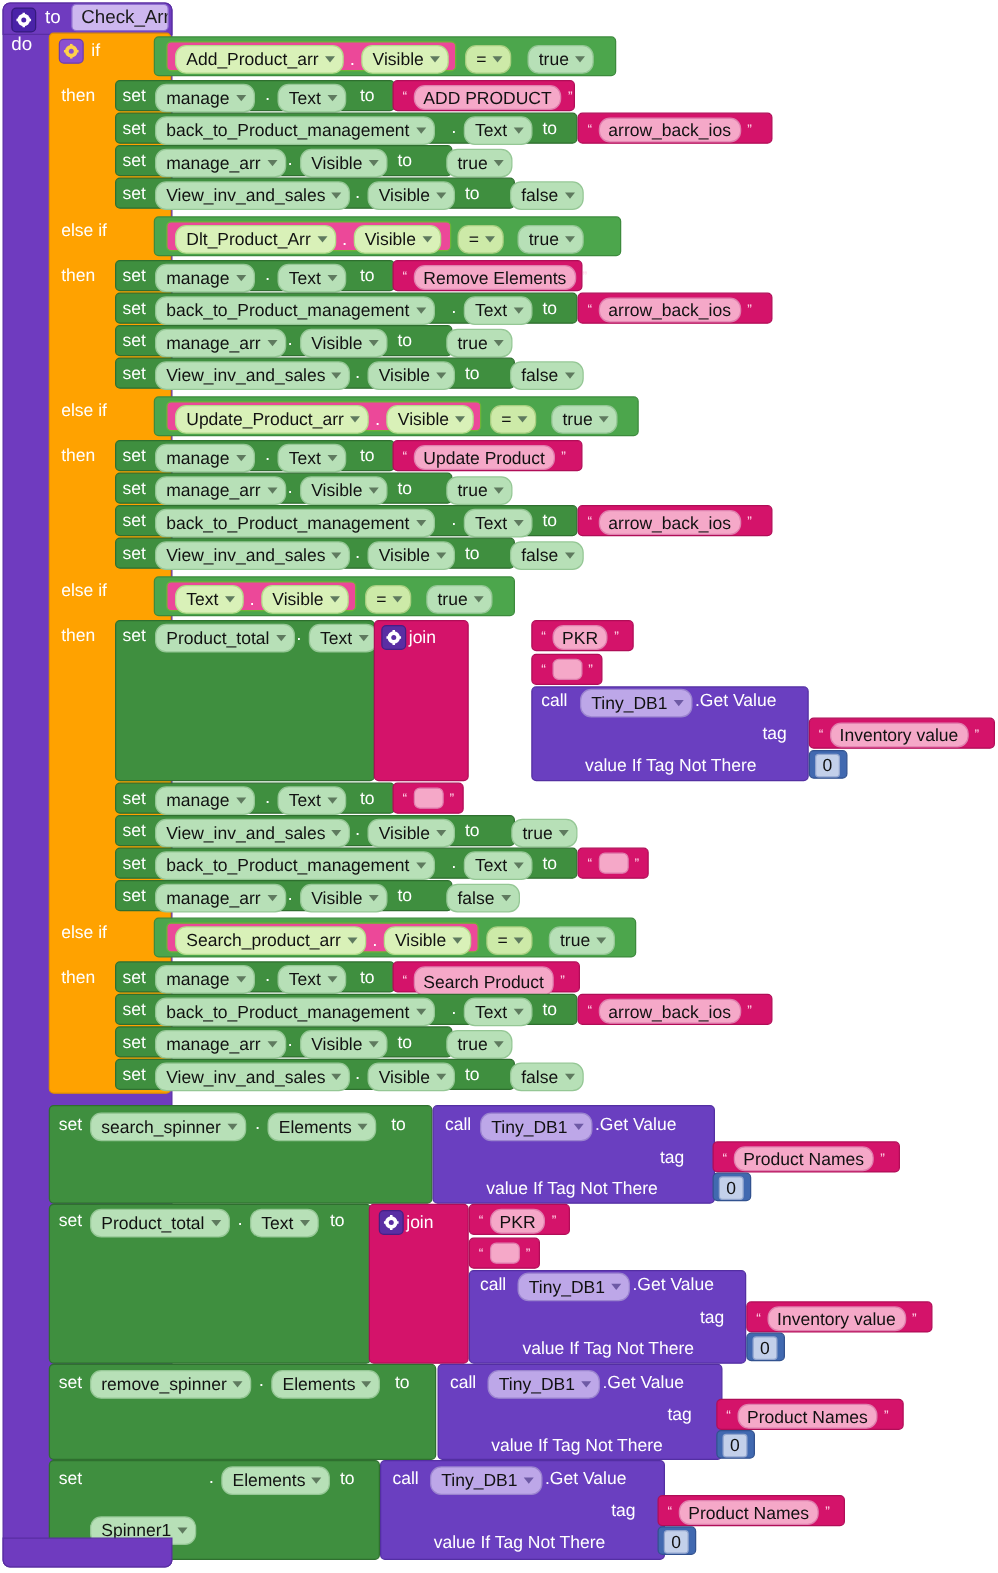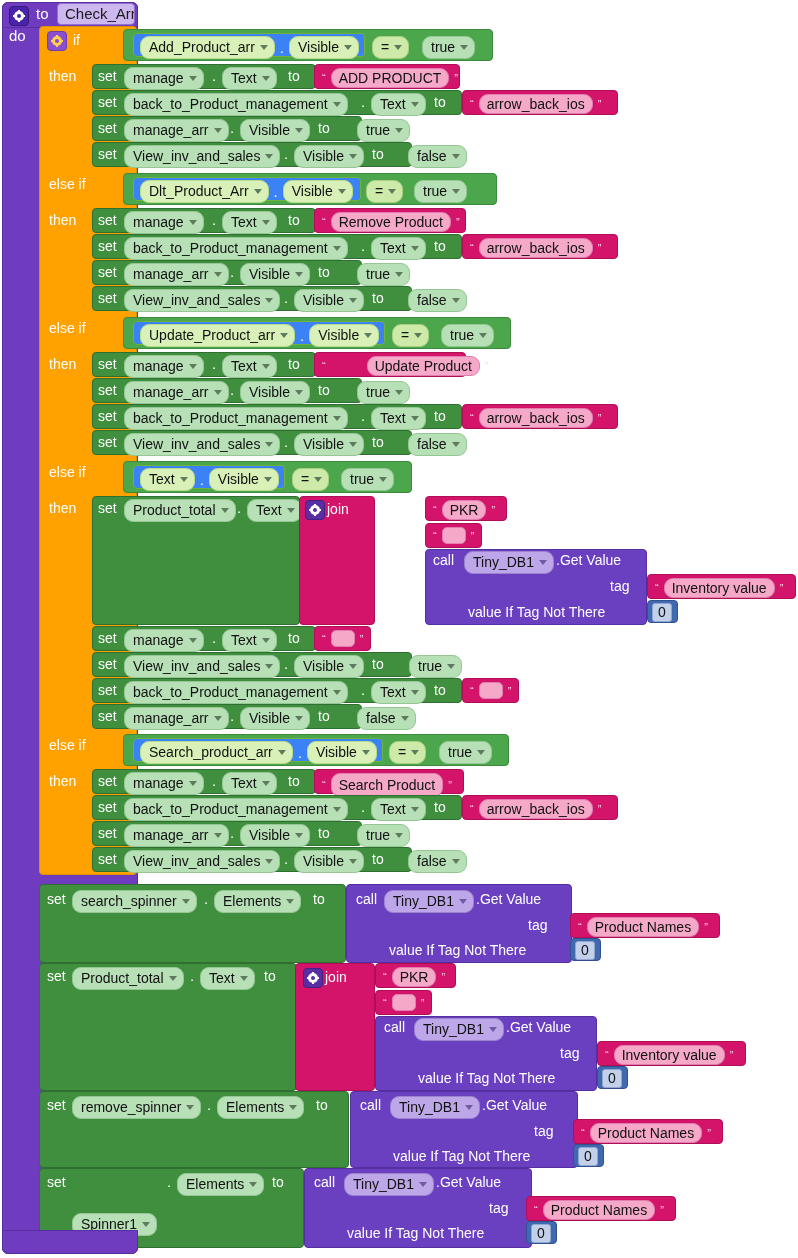--- a/index.html
+++ b/index.html
@@ -21,21 +21,21 @@
   .ctrl{background:#ffa200;border:1px solid #e08f00;}
   .ctrl-label{color:#fff;font-size:14px;}
 
   
   .setr{background:#3f8f3f;border:1px solid #2f6f2f;border-radius:4px;}
   .setr-label{color:#fff;font-size:14px;}
 
   
   .logic{background:#4ca64c;border:1px solid #3c8a3c;border-radius:4px;}
   
-  .getter{background:#3b82f6;border:1px solid #6fb337;border-radius:4px;}
+  .getter{background:#ec4899;border:1px solid #6fb337;border-radius:4px;}
 
   
   .txt{background:#d4136a;border:1px solid #b00d57;border-radius:4px;}
   .txtq{color:#ffd7e8;font-size:11px;vertical-align:top;line-height:10px;}
 
   
   .call{background:#6a3fc0;border:1px solid #532fa2;border-radius:4px;}
   .call-label{color:#fff;font-size:14px;}
 
   
@@ -244,21 +244,21 @@
   </span>
 <span class="abs dot" style="left:212px;top:211px;">.</span>
 <span class="abs fld dk" style="left:222px;top:211px;">
     <span>Text</span>
     <i class="caret"></i>
   </span>
 <span class="abs setr-label" style="left:288px;top:212px;">to</span>
 <div class="blk txt" style="left:314px;top:208px;width:152px;height:25px;">
   <div class="row" style="padding:3px 0 0 7px;">
     <span class="txtq">“</span>
-    <span class="fld pk" style="padding:0 7px;">Remove Product</span>
+    <span class="fld pk" style="padding:0 7px;">Remove Elements</span>
     <span class="txtq">”</span>
   </div>
 </div>
 
 <div class="blk setr" style="left:92px;top:234px;width:370px;height:25px;"></div>
 <span class="abs setr-label" style="left:98px;top:238px;">set</span>
 <span class="abs fld dk" style="left:124px;top:237px;">
     <span>back_to_Product_management</span>
     <i class="caret"></i>
   </span>
@@ -341,21 +341,21 @@
   </span>
 <span class="abs dot" style="left:212px;top:355px;">.</span>
 <span class="abs fld dk" style="left:222px;top:355px;">
     <span>Text</span>
     <i class="caret"></i>
   </span>
 <span class="abs setr-label" style="left:288px;top:356px;">to</span>
 <div class="blk txt" style="left:314px;top:352px;width:152px;height:25px;">
   <div class="row" style="padding:3px 0 0 7px;">
     <span class="txtq">“</span>
-    <span class="fld pk" style="padding:0 7px;margin-left:36px;">Update Product</span>
+    <span class="fld pk" style="padding:0 7px;">Update Product</span>
     <span class="txtq">”</span>
   </div>
 </div>
 
 <div class="blk setr" style="left:92px;top:378px;width:270px;height:25px;"></div>
 <span class="abs setr-label" style="left:98px;top:382px;">set</span>
 <span class="abs fld dk" style="left:124px;top:381px;">
     <span>manage_arr</span>
     <i class="caret"></i>
   </span>

